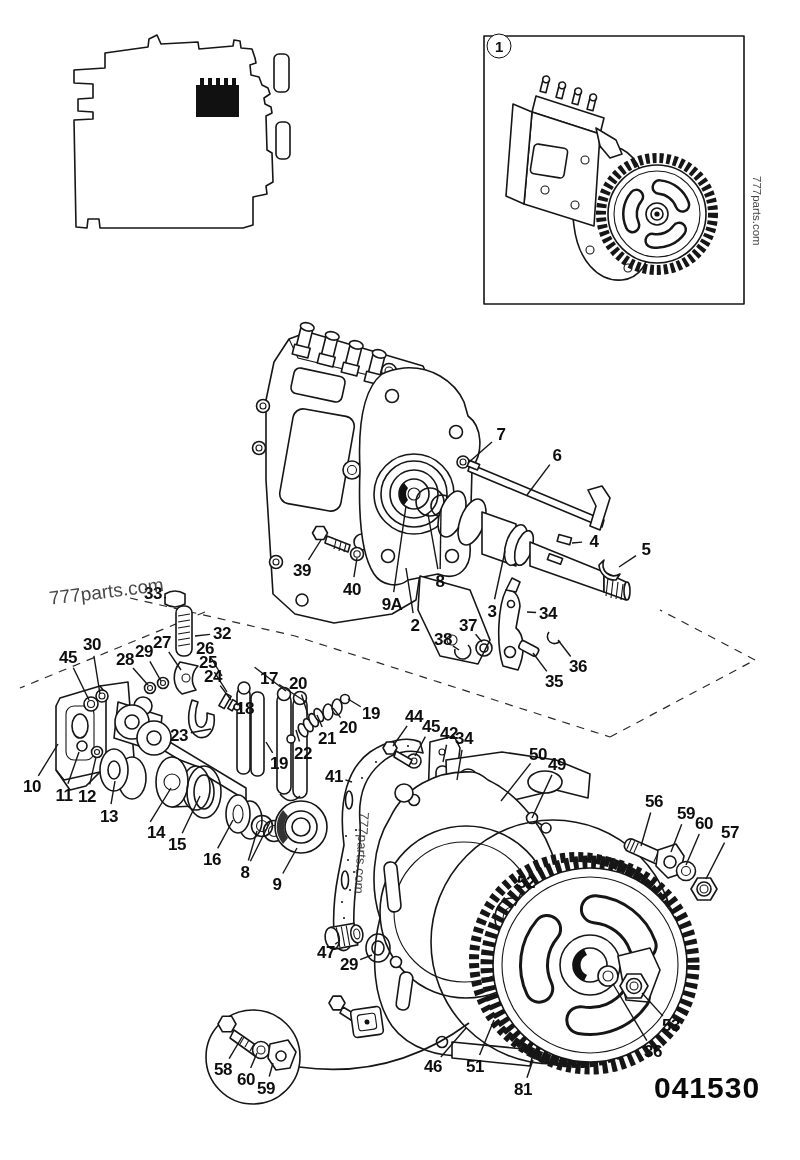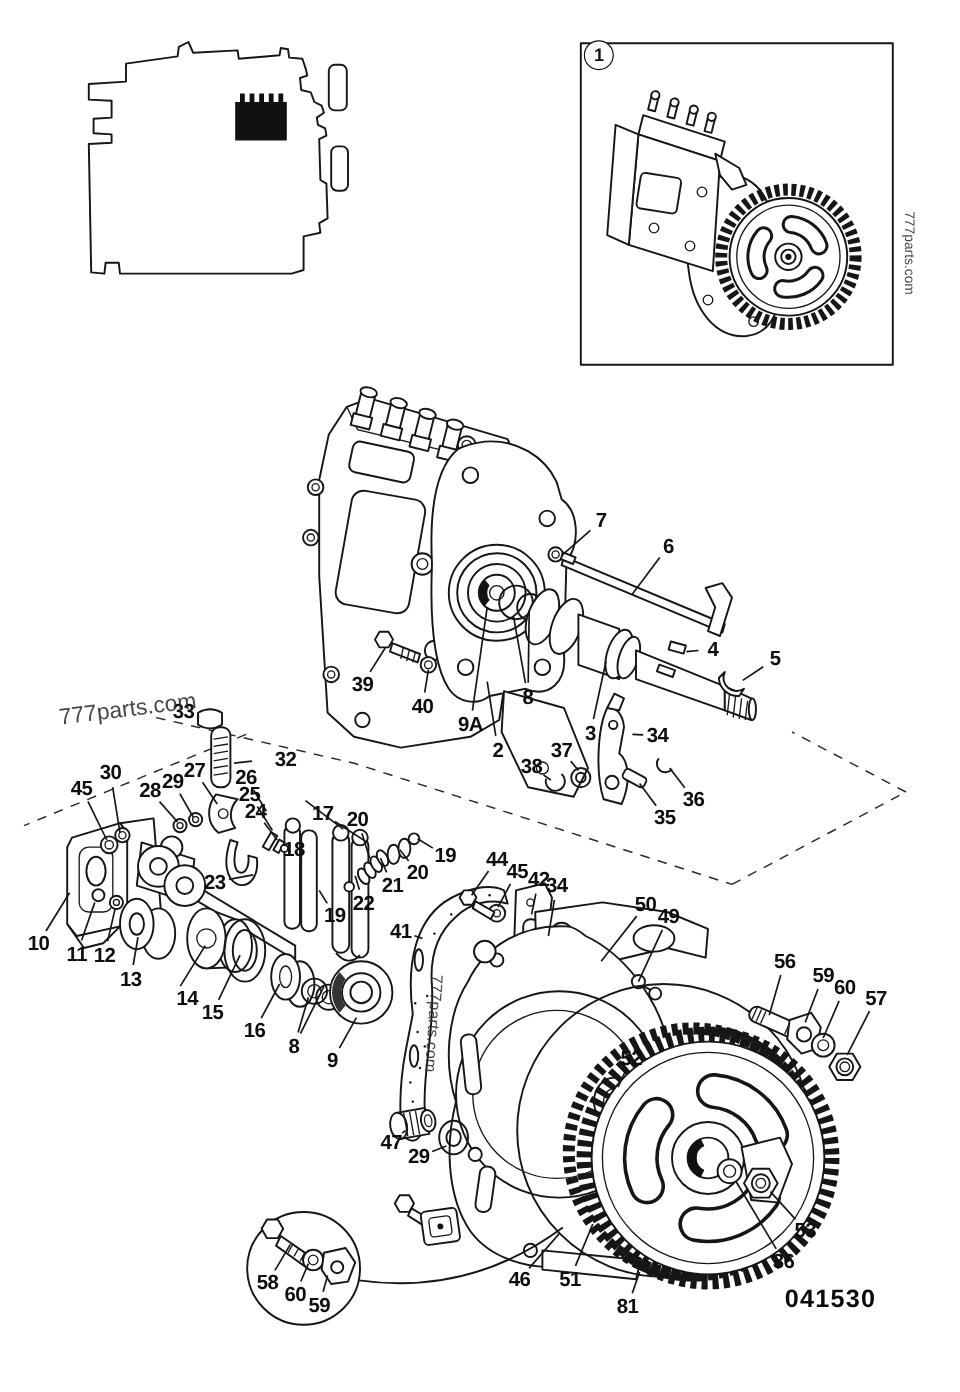--- a/index.html
+++ b/index.html
@@ -13,21 +13,21 @@
   svg .dash{fill:none;stroke:#2a2a2a;stroke-width:1.2;stroke-dasharray:8 7;}
   svg .teeth{fill:none;stroke:#161616;}
   .callout{position:absolute;transform:translate(-50%,-50%);font-weight:700;font-size:17px;
            color:#0e0e0e;letter-spacing:-0.5px;white-space:nowrap;line-height:1;}
   .callout.circled{width:23px;height:23px;border:1.7px solid #0e0e0e;border-radius:50%;
            background:#fff;display:flex;align-items:center;justify-content:center;font-size:15px;}
   .wm{position:absolute;color:#2e2e2e;opacity:.88;}
   .wm-diagonal{left:48px;top:588px;font-size:19px;transform:rotate(-7deg);transform-origin:left top;}
   .wm-right{left:751px;top:176px;writing-mode:vertical-rl;font-size:11.5px;}
   .wm-center{left:354px;top:812px;writing-mode:vertical-rl;font-size:13.5px;transform:rotate(4deg);}
-  .page-code{position:absolute;left:654px;top:1071px;font-size:21px;font-weight:700;
+  .page-code{position:absolute;left:654px;top:1071px;font-size:30px;font-weight:700;
              letter-spacing:1px;color:#0a0a0a;}
   #leaders{position:absolute;left:0;top:0;pointer-events:none;}
 </style>
 </head>
 <body>
 
 <div class="page">
 
   <svg class="art" width="800" height="1160" viewBox="0 0 800 1160">
 
@@ -558,21 +558,21 @@
       <div class="callout" style="left: 492px; top: 611px;">3</div>
       <div class="callout" style="left: 594px; top: 541px;">4</div>
       <div class="callout" style="left: 646px; top: 549px;">5</div>
       <div class="callout" style="left: 557px; top: 455px;">6</div>
       <div class="callout" style="left: 501px; top: 434px;">7</div>
       <div class="callout" style="left: 440px; top: 581px;">8</div>
       <div class="callout" style="left: 392px; top: 604px;">9A</div>
       <div class="callout" style="left: 302px; top: 570px;">39</div>
       <div class="callout" style="left: 352px; top: 589px;">40</div>
       <div class="callout" style="left: 153px; top: 593px;">33</div>
-      <div class="callout" style="left: 238px; top: 633px;">32</div>
+      <div class="callout" style="left: 222px; top: 633px;">32</div>
       <div class="callout" style="left: 68px; top: 657px;">45</div>
       <div class="callout" style="left: 92px; top: 644px;">30</div>
       <div class="callout" style="left: 125px; top: 659px;">28</div>
       <div class="callout" style="left: 144px; top: 651px;">29</div>
       <div class="callout" style="left: 162px; top: 642px;">27</div>
       <div class="callout" style="left: 205px; top: 648px;">26</div>
       <div class="callout" style="left: 208px; top: 662px;">25</div>
       <div class="callout" style="left: 213px; top: 676px;">24</div>
       <div class="callout" style="left: 245px; top: 660px; margin-top: 48px;">18</div>
       <div class="callout" style="left: 269px; top: 678px;">17</div>

